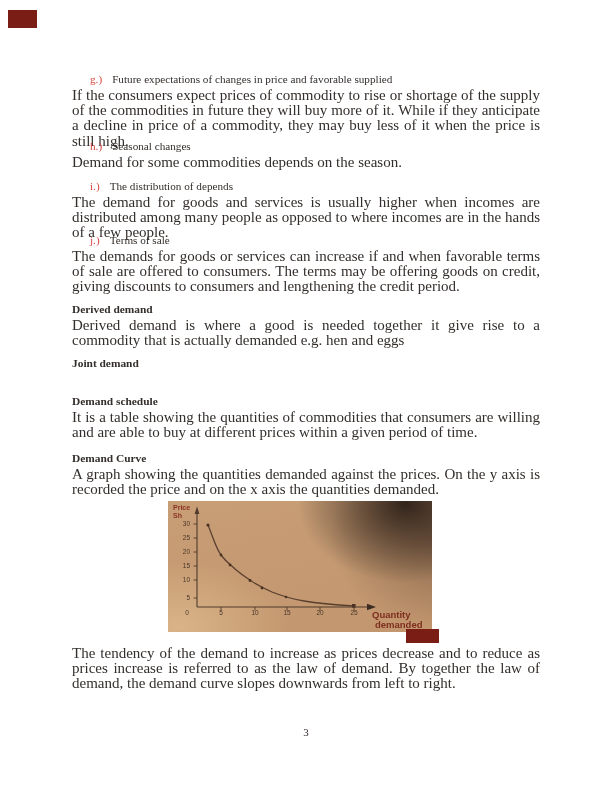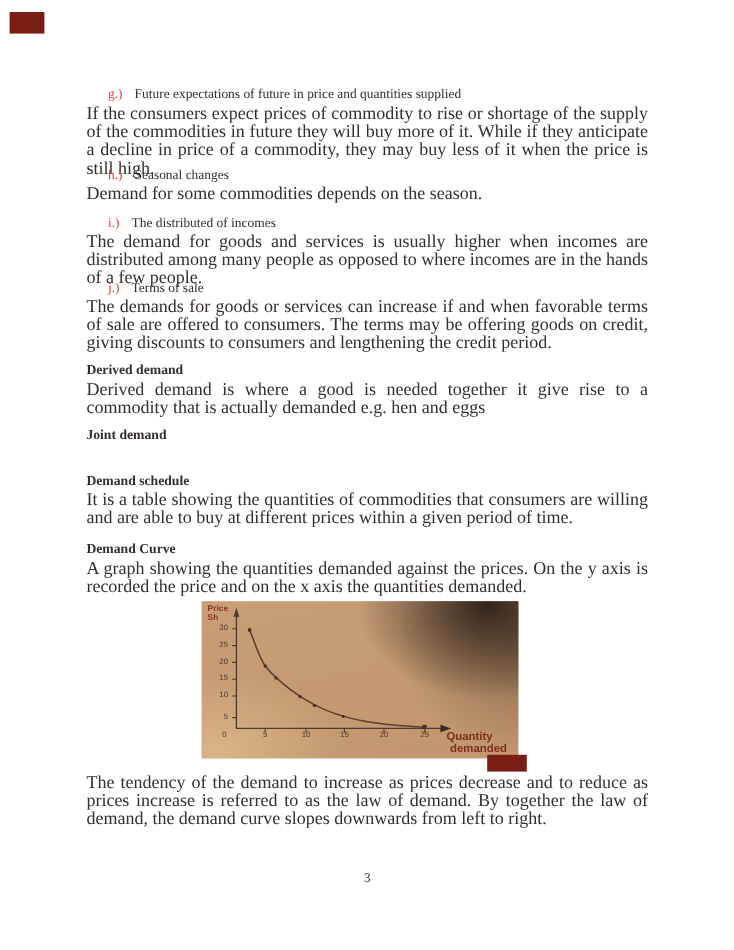--- a/index.html
+++ b/index.html
@@ -33,31 +33,31 @@
          width:14px;text-align:center;top:108px;}
 </style>
 </head>
 <body>
 
 <div class="page">
 
   <div class="corner-mark"></div>
 
   <div class="factor" style="top:72px">
-    <span class="flabel">g.)</span><span class="ftitle">Future expectations of future in price and quantities supplied</span>
+    <span class="flabel">g.)</span><span class="ftitle">Future expectations of changes in price and favorable supplied</span>
   </div>
   <p class="para" style="top:88px">If the consumers expect prices of commodity to rise or shortage of the supply of the commodities in future they will buy more of it. While if they anticipate a decline in price of a commodity, they may buy less of it when the price is still high.</p>
 
   <div class="factor" style="top:139px">
     <span class="flabel">h.)</span><span class="ftitle">Seasonal changes</span>
   </div>
   <p class="para" style="top:155px">Demand for some commodities depends on the season.</p>
 
   <div class="factor" style="top:179px">
-    <span class="flabel">i.)</span><span class="ftitle">The distributed of incomes</span>
+    <span class="flabel">i.)</span><span class="ftitle">The distribution of depends</span>
   </div>
   <p class="para" style="top:195px">The demand for goods and services is usually higher when incomes are distributed among many people as opposed to where incomes are in the hands of a few people.</p>
 
   <div class="factor" style="top:233px">
     <span class="flabel">j.)</span><span class="ftitle">Terms of sale</span>
   </div>
   <p class="para" style="top:249px">The demands for goods or services can increase if and when favorable terms of sale are offered to consumers. The terms may be offering goods on credit, giving discounts to consumers and lengthening the credit period.</p>
 
   <h3 class="sect-head" style="top:302px">Derived demand</h3>
   <p class="para" style="top:318px">Derived demand is where a good is needed together it give rise to a commodity that is actually demanded e.g. hen and eggs</p>

